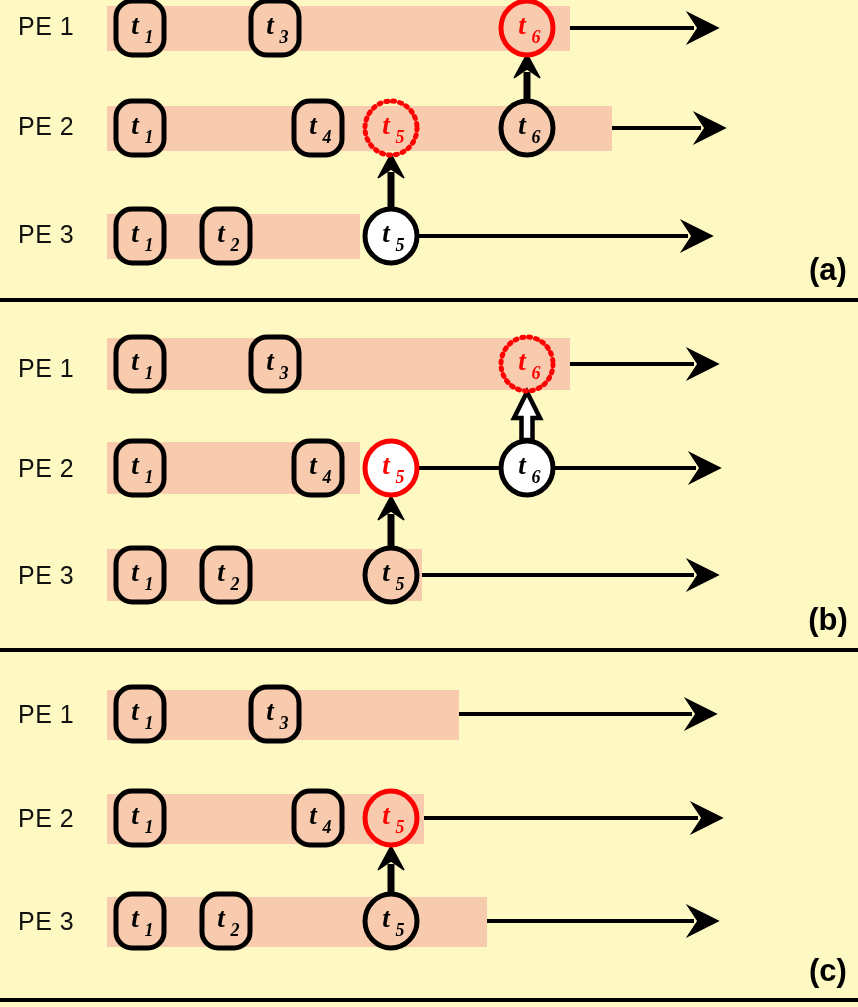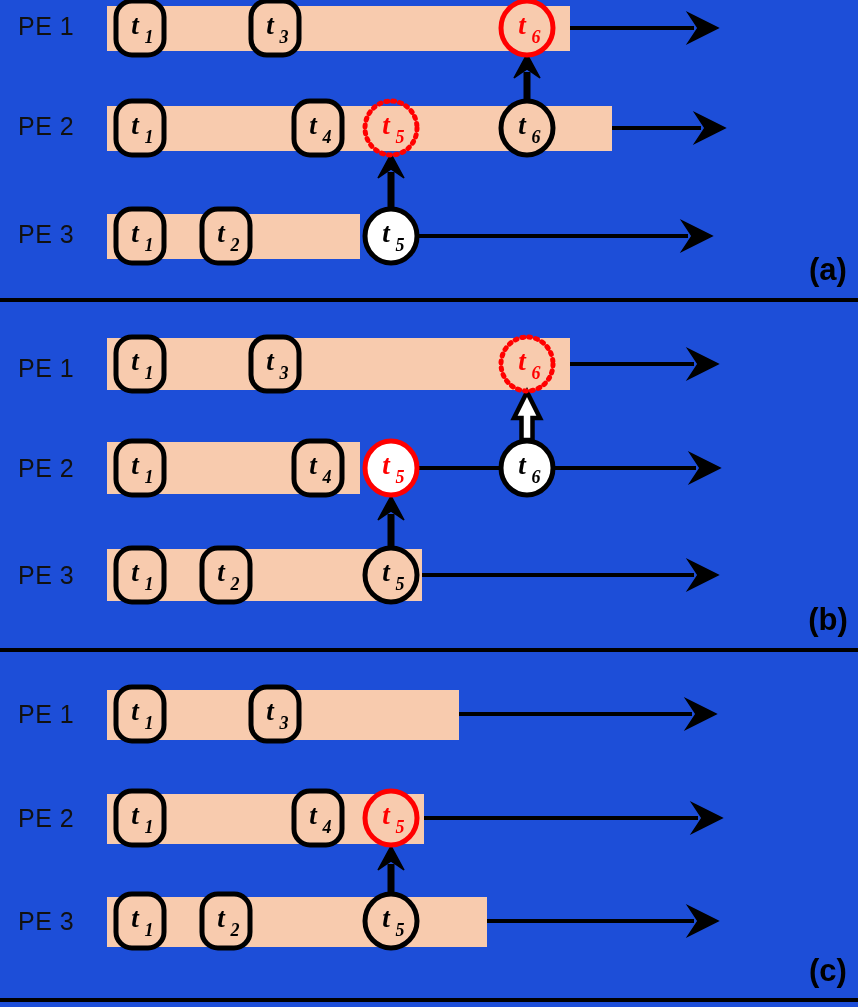--- a/index.html
+++ b/index.html
@@ -7,21 +7,21 @@
     padding: 0;
     background: #ffffff;
   }
   body {
     font-family: "Liberation Sans", sans-serif;
   }
   #stage {
     position: relative;
     width: 858px;
     height: 1007px;
-    background: #1d4ed8;
+    background: #fef9c3;
     overflow: hidden;
   }
   #stage svg {
     position: absolute;
     left: 0;
     top: 0;
   }
   .pe-label {
     font-family: "Liberation Sans", sans-serif;
     font-size: 25px;

